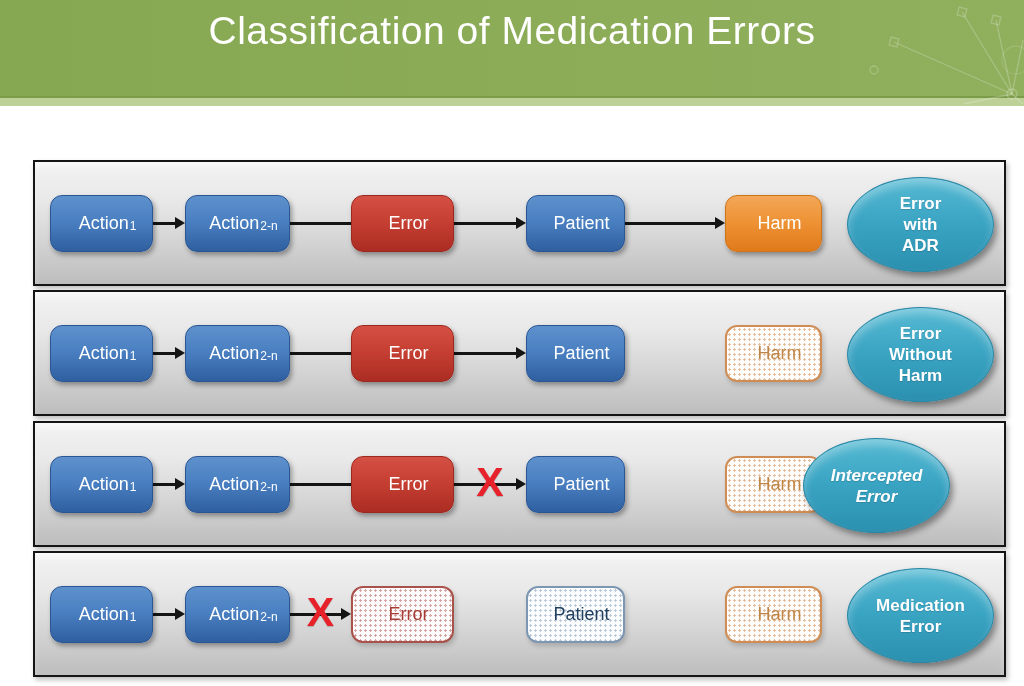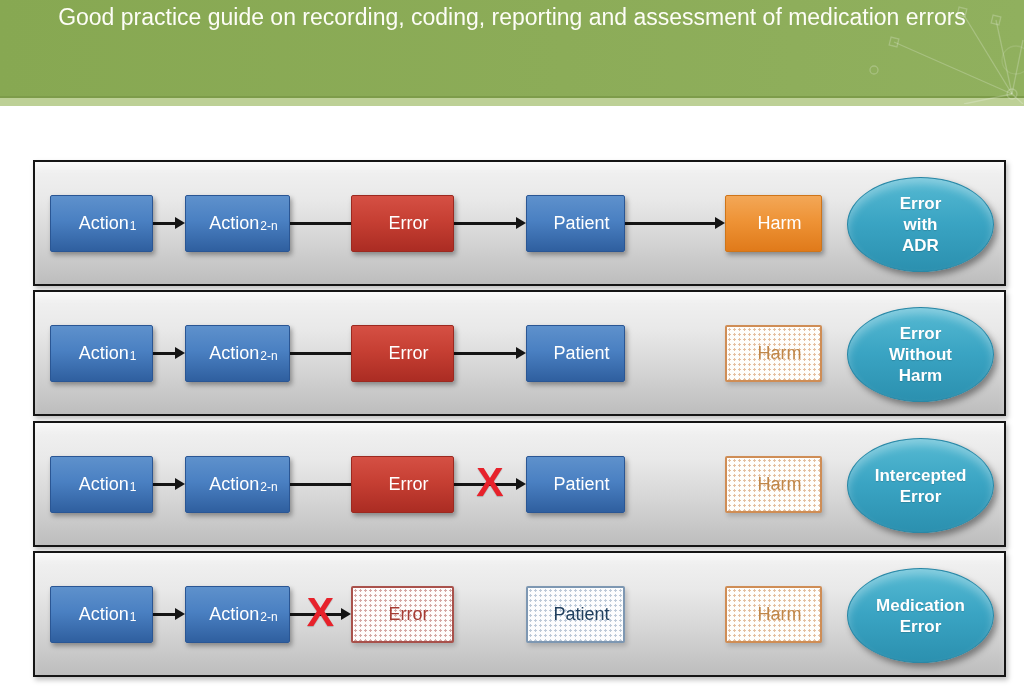--- a/index.html
+++ b/index.html
@@ -30,21 +30,21 @@
   
   .panel{
     position:absolute;left:33px;width:969px;height:122px;
     border:2px solid #151515;
     background:linear-gradient(180deg,#f2f2f2 0%,#e9e9e9 30%,#d6d6d6 62%,#bdbdbd 100%);
     box-shadow:2px 3px 5px rgba(0,0,0,.25), inset 0 8px 12px -6px rgba(255,255,255,.95);
   }
   
   .node{
     position:absolute;display:flex;align-items:center;justify-content:center;
-    font-size:18px;border-radius:2px;box-sizing:border-box;
+    font-size:18px;border-radius:12px;box-sizing:border-box;
     box-shadow:2px 3px 5px rgba(0,0,0,.35);
     padding-left:12px;
   }
   .node .lbl{white-space:nowrap;}
   .node sub{font-size:12px;line-height:0;position:relative;bottom:-2px;margin-left:1px;}
   .blue{
     background:linear-gradient(180deg,#5e91cc 0%,#4a80c2 45%,#2f5f9f 100%);
     border:1px solid #2a5694;color:#fff;
   }
   .red{
@@ -113,21 +113,21 @@
         <line x1="168" y1="94" x2="120" y2="104"></line>
         <line x1="168" y1="94" x2="179" y2="104"></line>
         <rect x="46" y="38" width="8" height="8" transform="rotate(14 50 42)"></rect>
         <rect x="114" y="8" width="8" height="8" transform="rotate(14 118 12)"></rect>
         <rect x="148" y="16" width="8" height="8" transform="rotate(14 152 20)"></rect>
         <circle cx="168" cy="94" r="5"></circle>
         <circle cx="30" cy="70" r="4"></circle>
         <circle cx="172" cy="60" r="14" stroke="rgba(255,255,255,0.12)"></circle>
       </g>
     </svg>
-    <div class="hdr-sub">Good practice guide on recording, coding, reporting and assessment of medication errors</div>
+    <h1 class="hdr-title">Classification of Medication Errors</h1>
   </div>
   <div id="header-strip"></div>
 
   <div id="rows">
       <div class="panel" style="top: 160px;">
         <div class="aline" style="left: 118px; top: 60px; width: 23px;"></div>
         <div class="ahead" style="left: 140px; top: 55px;"></div>
         <div class="aline" style="left: 255px; top: 60px; width: 61px;"></div>
         <div class="aline" style="left: 419px; top: 60px; width: 63px;"></div>
         <div class="ahead" style="left: 481px; top: 55px;"></div>
@@ -198,21 +198,21 @@
         </div>
         <div class="node red" style="left: 316px; top: 33px; width: 103px; height: 57px;">
           <span class="lbl">Error</span>
         </div>
         <div class="node blue" style="left: 491px; top: 33px; width: 99px; height: 57px;">
           <span class="lbl">Patient</span>
         </div>
         <div class="node dotted dotted-orange" style="left: 690px; top: 33px; width: 97px; height: 57px;">
           <span class="lbl">Harm</span>
         </div>
-        <div class="outcome" style="left: 812px; top: 15px; width: 145px; height: 93px;"><span>Intercepted
+        <div class="outcome" style="left: 768px; top: 15px; width: 145px; height: 93px; font-style: italic;"><span>Intercepted
 Error</span></div>
       </div>
       <div class="panel" style="top: 551px;">
         <div class="aline" style="left: 118px; top: 60px; width: 23px;"></div>
         <div class="ahead" style="left: 140px; top: 55px;"></div>
         <div class="aline" style="left: 255px; top: 60px; width: 52px;"></div>
         <div class="ahead" style="left: 306px; top: 55px;"></div>
         <span class="xmark" style="left: 268.5px;">X</span>
         <div class="node blue" style="left: 15px; top: 33px; width: 103px; height: 57px;">
           <span class="lbl">Action</span>

